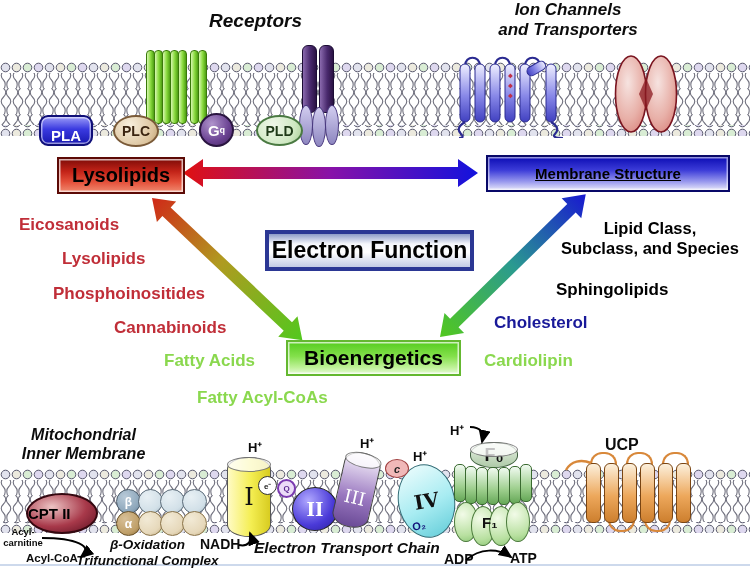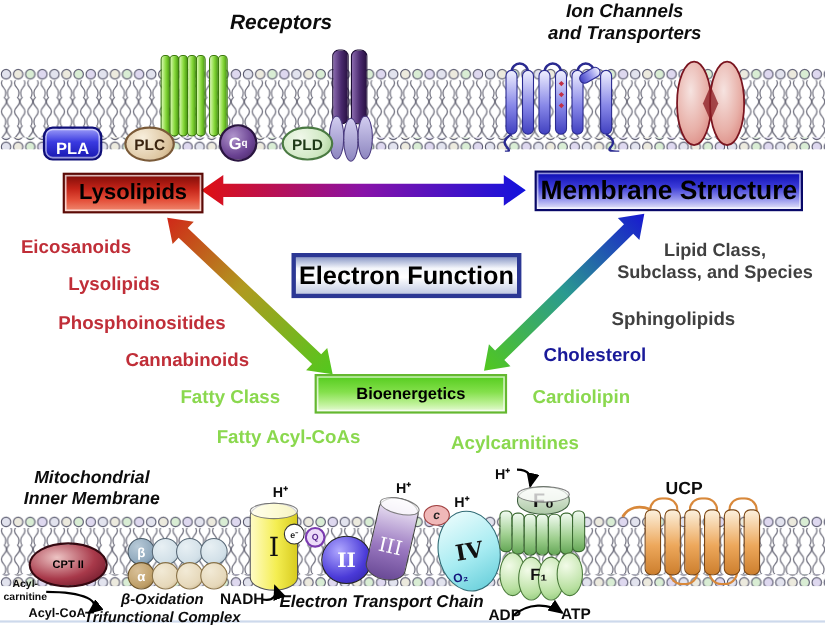--- a/index.html
+++ b/index.html
@@ -35,41 +35,41 @@
        border:2px solid #2a1540;color:#fff;font-size:15px;}
   #pld{border-radius:50%;background:radial-gradient(circle at 35% 30%,#f0f8ea,#cfe8c2 65%,#a6cc94);
        border:2px solid #4a7a42;color:#1f3a18;font-size:14px;}
 
   
   .hub{position:absolute;z-index:4;display:flex;align-items:center;justify-content:center;
        font-weight:bold;color:#000;}
   #box-signaling{background:linear-gradient(180deg,#7e0c08,#c32318 38%,#e4503a 70%,#f08a70);
        border:2px solid #5c0a06;box-shadow:inset 0 0 0 1.5px rgba(255,255,255,.7);font-size:20px;}
   #box-membrane{background:linear-gradient(180deg,#0c0cb4,#3c3cd8 40%,#9a9aee 75%,#e6e6fa);
-       border:2px solid #080868;box-shadow:inset 0 0 0 1.5px rgba(255,255,255,.55);font-size:24px;}
+       border:2px solid #080868;box-shadow:inset 0 0 0 1.5px rgba(255,255,255,.55);font-size:15px;text-decoration:underline;}
   #box-cellular{background:linear-gradient(180deg,#8e9cc8 0%,#f4f6fb 30%,#ffffff 55%,#c2cbe4 100%);
        border:4px solid #2b3794;font-size:23px;}
   #box-bio{background:linear-gradient(180deg,#55cc1e,#84e04c 45%,#c0f29a 80%,#e6fad6);
-       border:2px solid #64b830;box-shadow:inset 0 0 0 1.5px rgba(255,255,255,.7);font-size:15px;}
+       border:2px solid #64b830;box-shadow:inset 0 0 0 1.5px rgba(255,255,255,.7);font-size:21px;}
 
   
   .li{position:absolute;z-index:4;font-weight:bold;font-size:17px;line-height:1.2;}
   .li-red{color:#c02e38;text-align:center;}
   .li-green{color:#8ad84e;}
-  .li-blue{color:#404040;}
+  .li-blue{color:#000000;}
   .li-navy{color:#191999;}
 
   
   .mlabel{position:absolute;z-index:5;font-weight:bold;color:#0c0c0c;}
   .cyl{position:absolute;border-radius:50%/12px;}
   .cyl::before{content:'';position:absolute;left:-1px;right:-1px;top:-1px;height:13px;border-radius:50%;
         background:rgba(255,255,255,.75);border:1px solid rgba(60,60,60,.65);}
-  #cpt2{position:absolute;z-index:3;display:flex;align-items:center;justify-content:center;border-radius:50%;
+  #cpt2{position:absolute;z-index:3;display:flex;align-items:center;justify-content:flex-start;border-radius:50%;
         background:radial-gradient(ellipse at 35% 32%,#edc4c4,#a8394a 55%,#5a0f20);
-        border:2px solid #340810;color:#000;font-weight:bold;font-size:10px;}
+        border:2px solid #340810;color:#000;font-weight:bold;font-size:15px;}
   .sph{position:absolute;border-radius:50%;display:flex;align-items:center;justify-content:center;
         font-weight:bold;color:#fff;}
   .minicirc{position:absolute;z-index:4;border-radius:50%;display:flex;align-items:center;justify-content:center;
         font-weight:bold;}
   .fbar{position:absolute;width:10px;height:36px;border-radius:5px;
         background:linear-gradient(180deg,#f0faf0,#9ecf8e 60%,#66a858);border:1px solid #3a6a30;}
   .f1e{position:absolute;width:22px;height:38px;border-radius:50%;
         background:radial-gradient(circle at 35% 30%,#f2fbe8,#b8e0a0 70%,#8ec878);border:1.5px solid #4a7a3a;}
   .ubar{position:absolute;width:13px;height:58px;border-radius:6px;
         background:linear-gradient(180deg,#fcf0dc,#eda85c 55%,#cd7f2e);border:1.5px solid #7a4512;}
@@ -208,29 +208,28 @@
 
   <div class="hub" id="box-signaling" style="left:57px;top:157px;width:124px;height:33px">Lysolipids</div>
   <div class="hub" id="box-membrane" style="left:486px;top:155px;width:240px;height:33px">Membrane Structure</div>
   <div class="hub" id="box-cellular" style="left:265px;top:230px;width:201px;height:33px">Electron Function</div>
   <div class="hub" id="box-bio" style="left:286px;top:340px;width:171px;height:32px">Bioenergetics</div>
 
   <div class="li li-red" style="left:19px;top:215px">Eicosanoids</div>
   <div class="li li-red" style="left:62px;top:249px">Lysolipids</div>
   <div class="li li-red" style="left:53px;top:284px">Phosphoinositides</div>
   <div class="li li-red" style="left:114px;top:318px">Cannabinoids</div>
-  <div class="li li-green" style="left:164px;top:351px">Fatty Class</div>
+  <div class="li li-green" style="left:164px;top:351px">Fatty Acids</div>
   <div class="li li-green" style="left:197px;top:388px">Fatty Acyl-CoAs</div>
 
   <div class="li li-blue ctr preline" style="left:552px;top:219px;width:196px;font-size:16.5px">Lipid Class,
 Subclass, and Species</div>
   <div class="li li-blue" style="left:556px;top:280px">Sphingolipids</div>
   <div class="li li-green" style="left:484px;top:351px">Cardiolipin</div>
   <div class="li li-navy" style="left:494px;top:313px">Cholesterol</div>
-  <div class="li li-green" style="left:410px;top:393px">Acylcarnitines</div>
 
   <div class="mlabel ital ctr preline" style="left:6px;top:425px;width:155px;font-size:16px;line-height:1.2;z-index:4">Mitochondrial
 Inner Membrane</div>
 
   <svg class="membrane" style="left:0;top:469px" width="750" height="64">
     <rect x="0" y="0" width="750" height="11" fill="url(#heads)"></rect>
     <rect x="0" y="11" width="750" height="42" fill="url(#tails)"></rect>
     <rect x="0" y="53" width="750" height="11" fill="url(#heads)"></rect>
   </svg>
   <div class="bottomline"></div>

